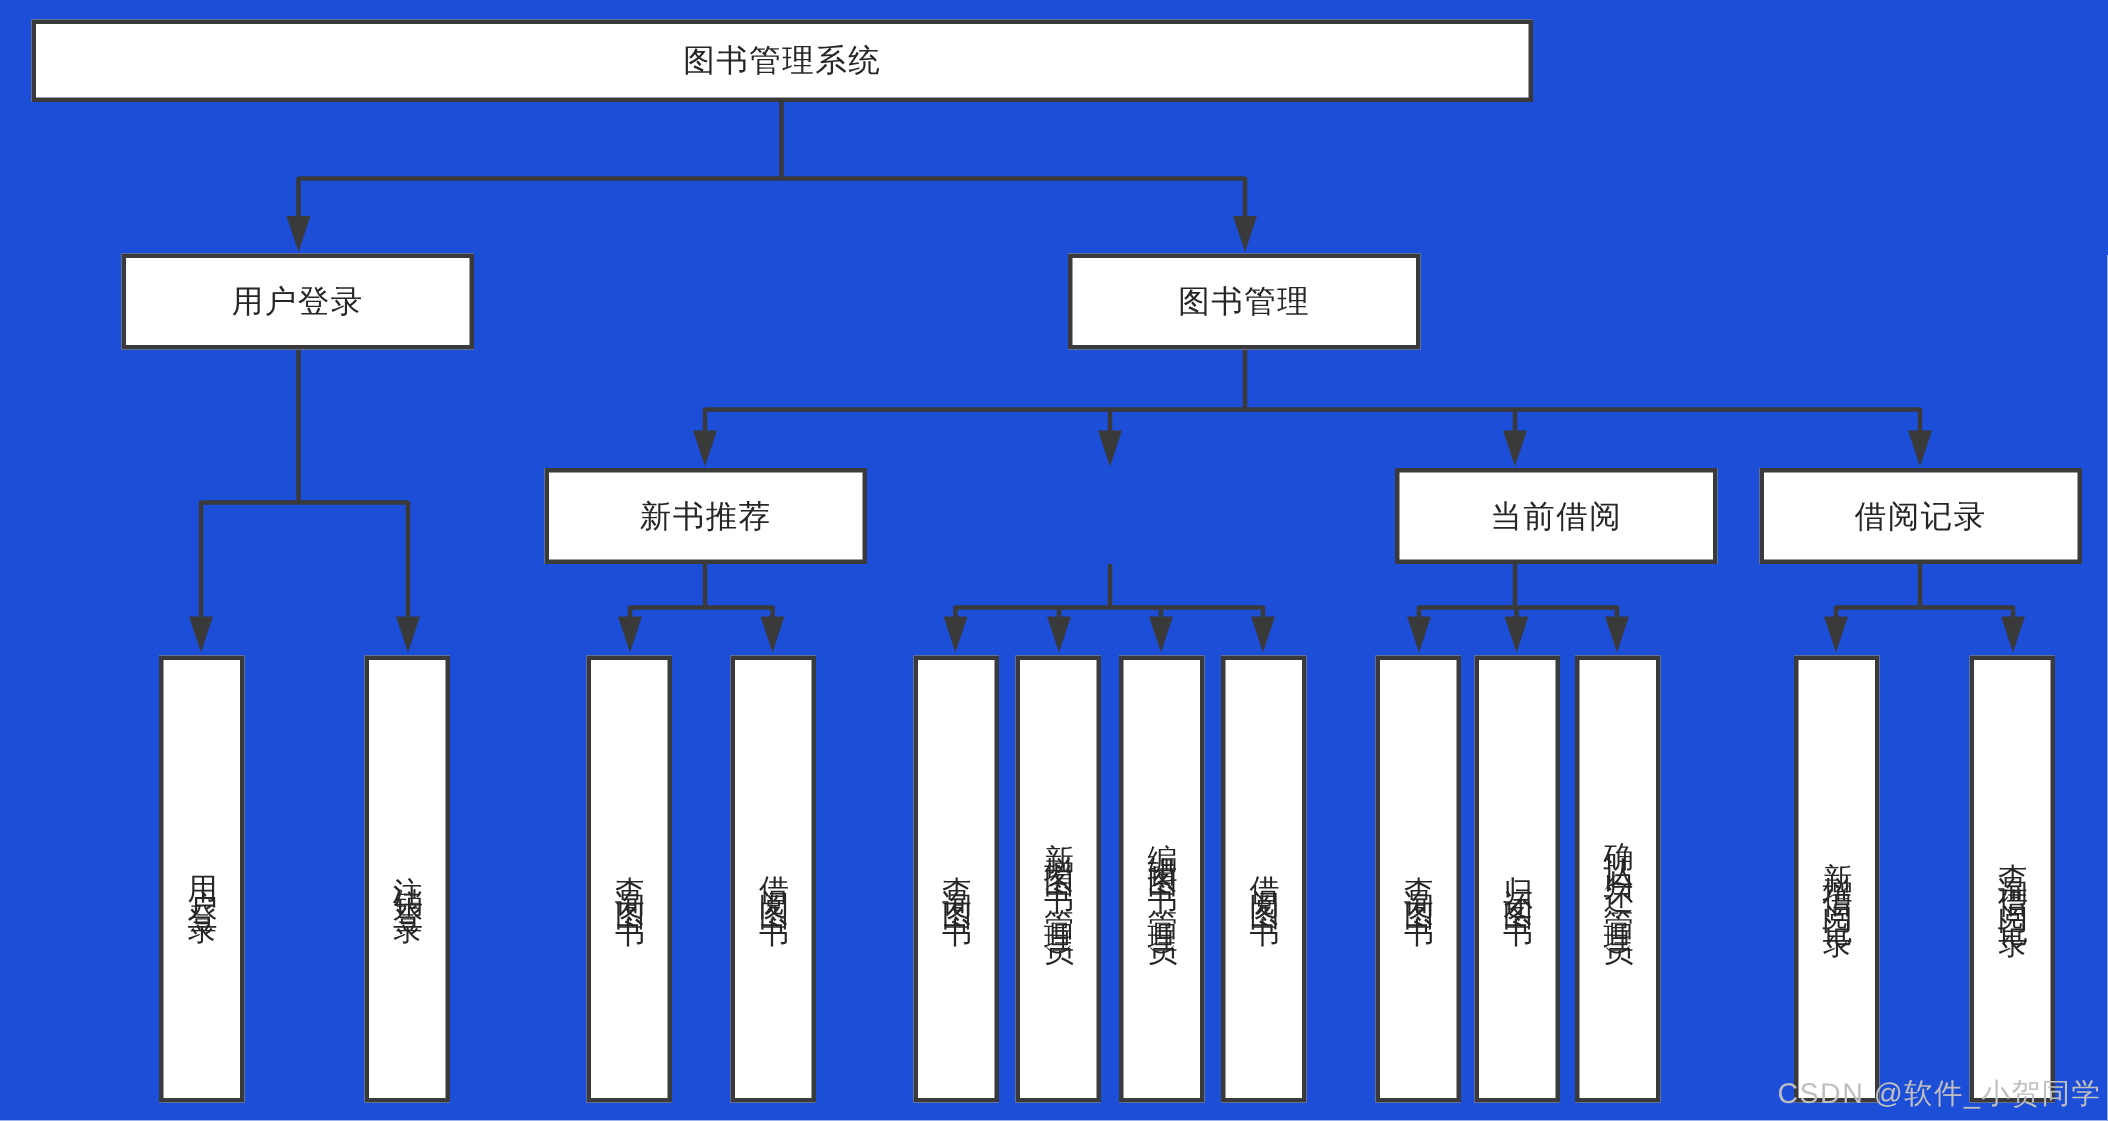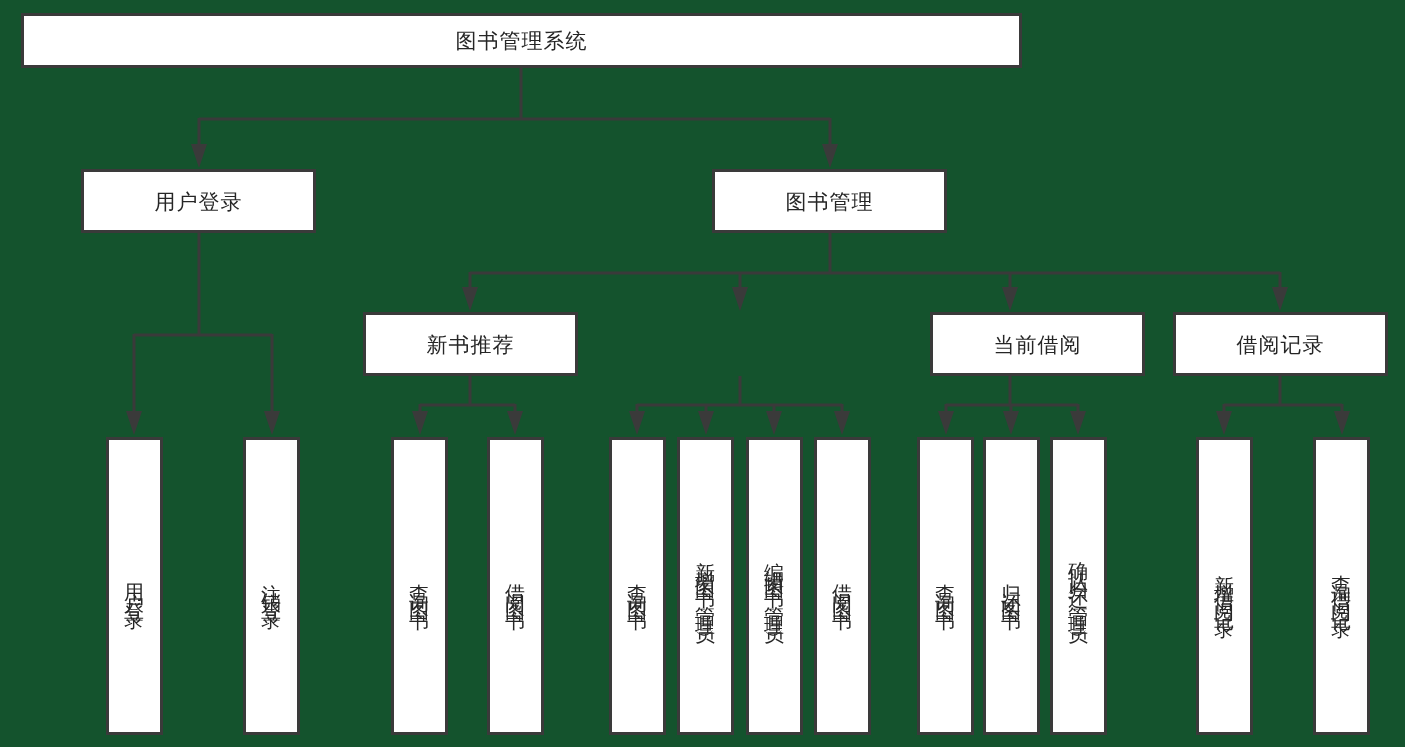--- a/index.html
+++ b/index.html
@@ -1,19 +1,19 @@
 <!DOCTYPE html>
 <html><head>
 <meta charset="utf-8">
 <style>
   html,body{margin:0;padding:0;background:#ffffff;}
   .canvas{
     position:relative;
     width:1405px;height:747px;
-    background:#14532d;
+    background:#1d4ed8;
     font-family:"Liberation Sans", sans-serif;
     color:#262626;
     overflow:hidden;
   }
   svg.connectors{position:absolute;left:0;top:0;z-index:1;}
   .box{
     position:absolute;
     box-sizing:border-box;
     background:#ffffff;
     border:3px solid #3a3a3a;
@@ -176,13 +176,14 @@
   <div class="box leaf p11">
     <span class="vlabel">确认归还（管理员）</span>
   </div>
   <div class="box leaf p12">
     <span class="vlabel">新增借阅记录</span>
   </div>
   <div class="box leaf p13">
     <span class="vlabel">查询借阅记录</span>
   </div>
 
+  <div class="watermark">CSDN @软件_小贺同学</div>
 </div>
 
 </body></html>

